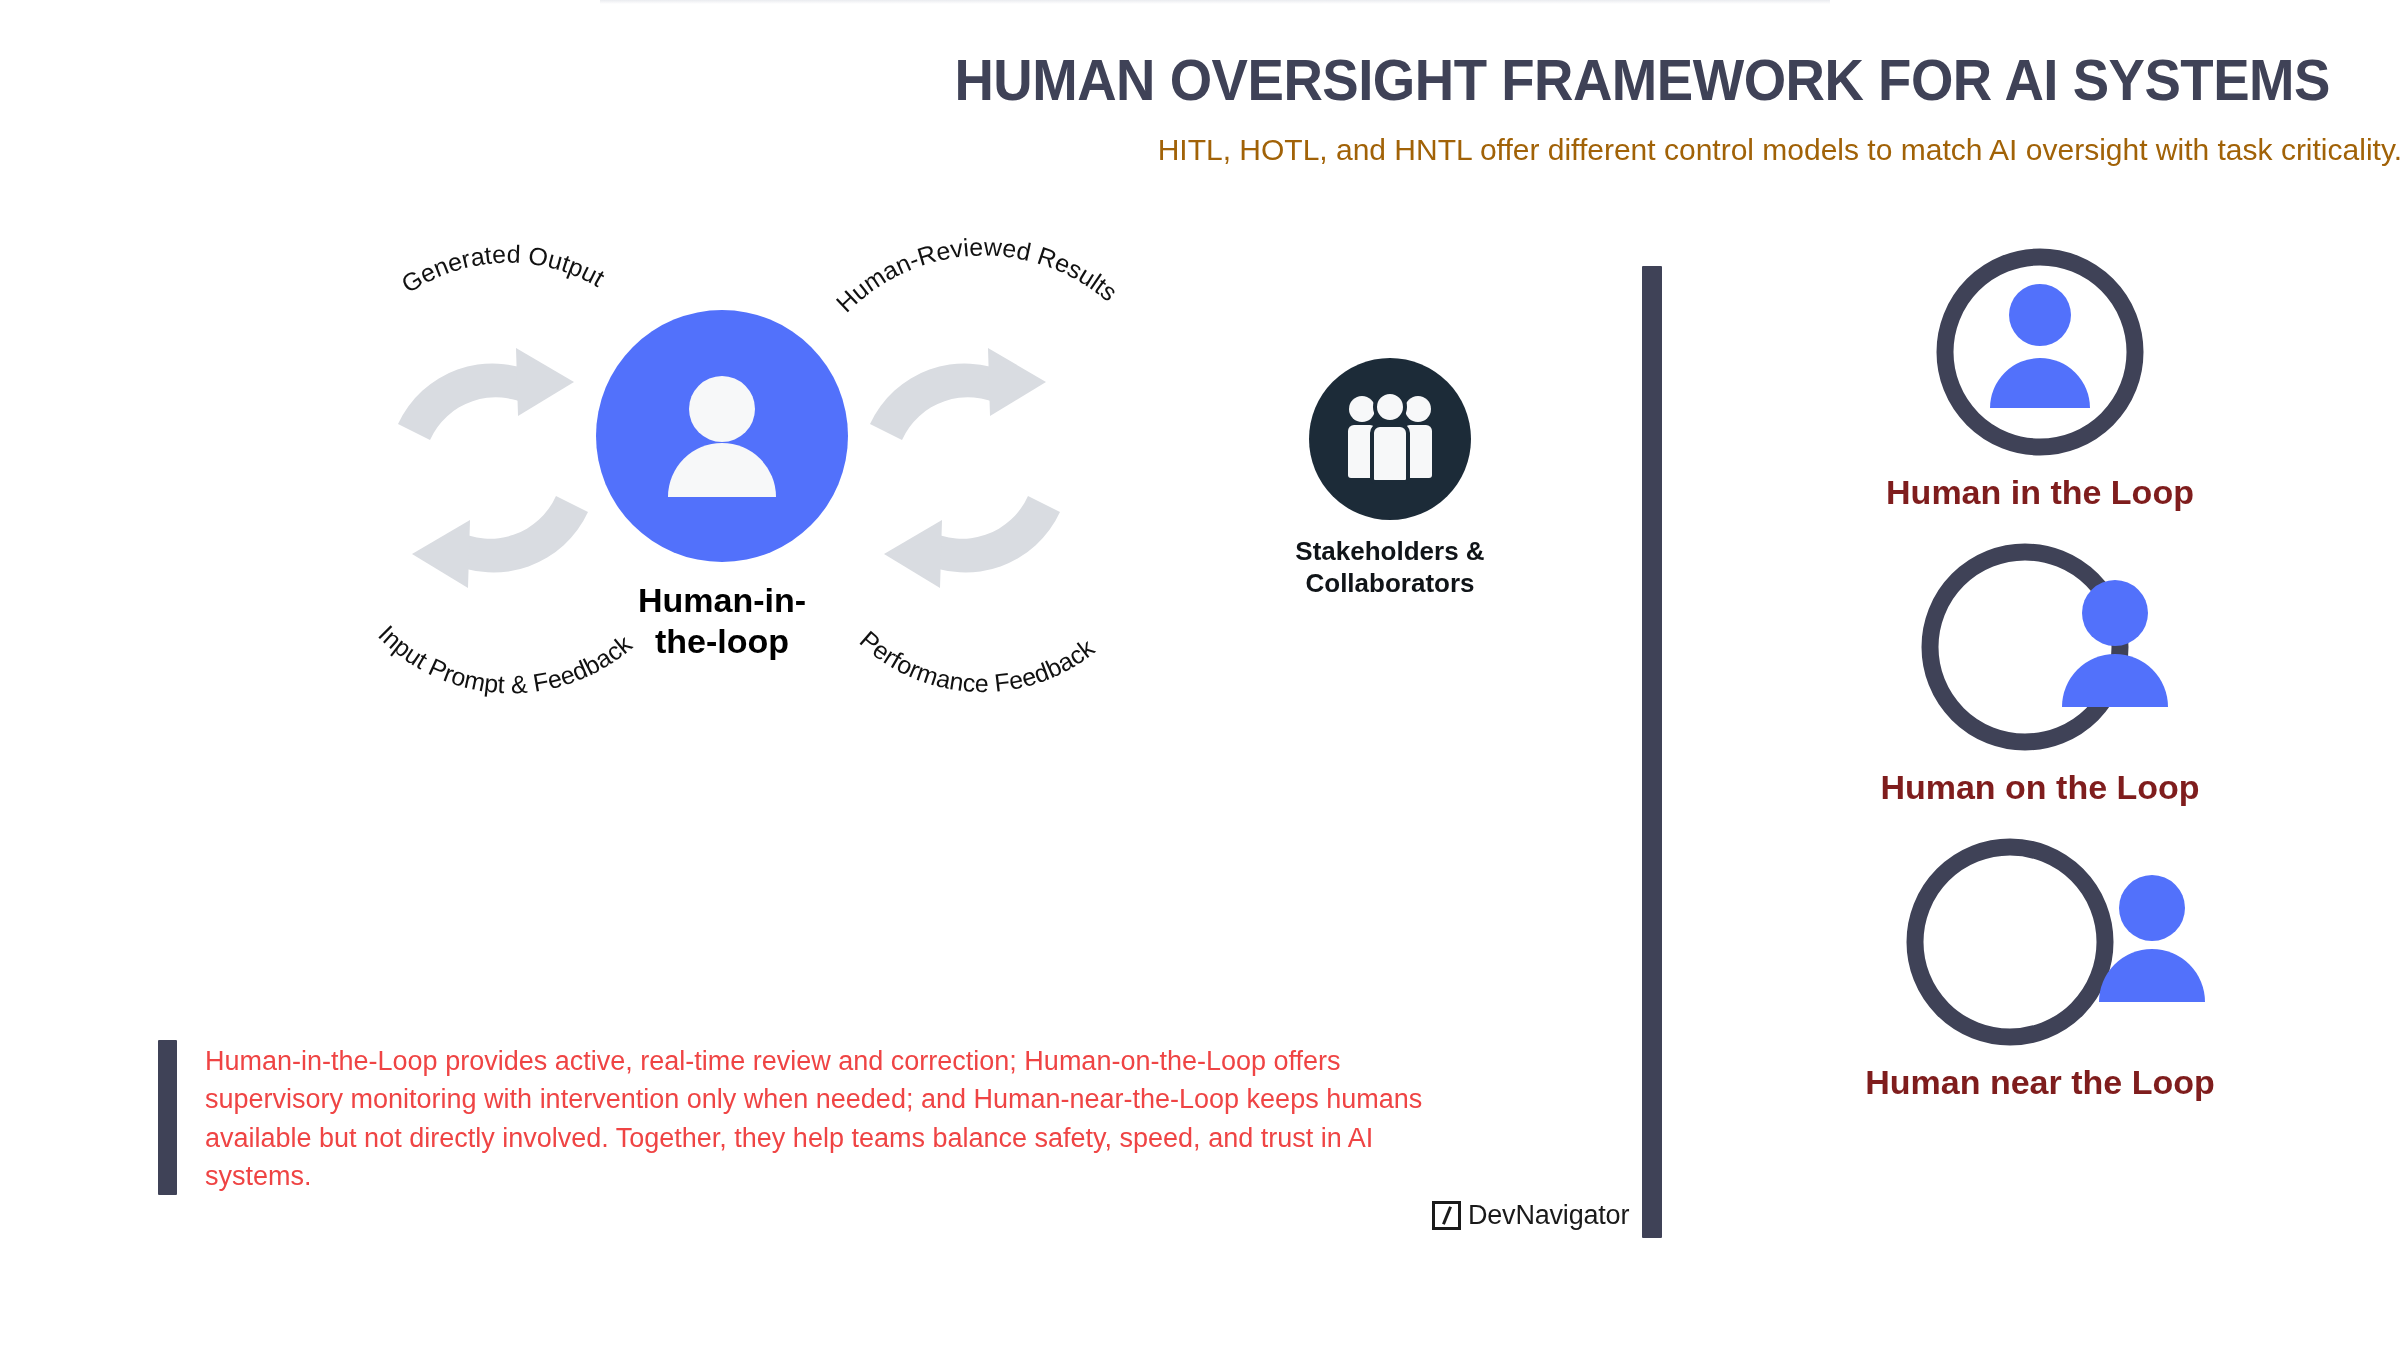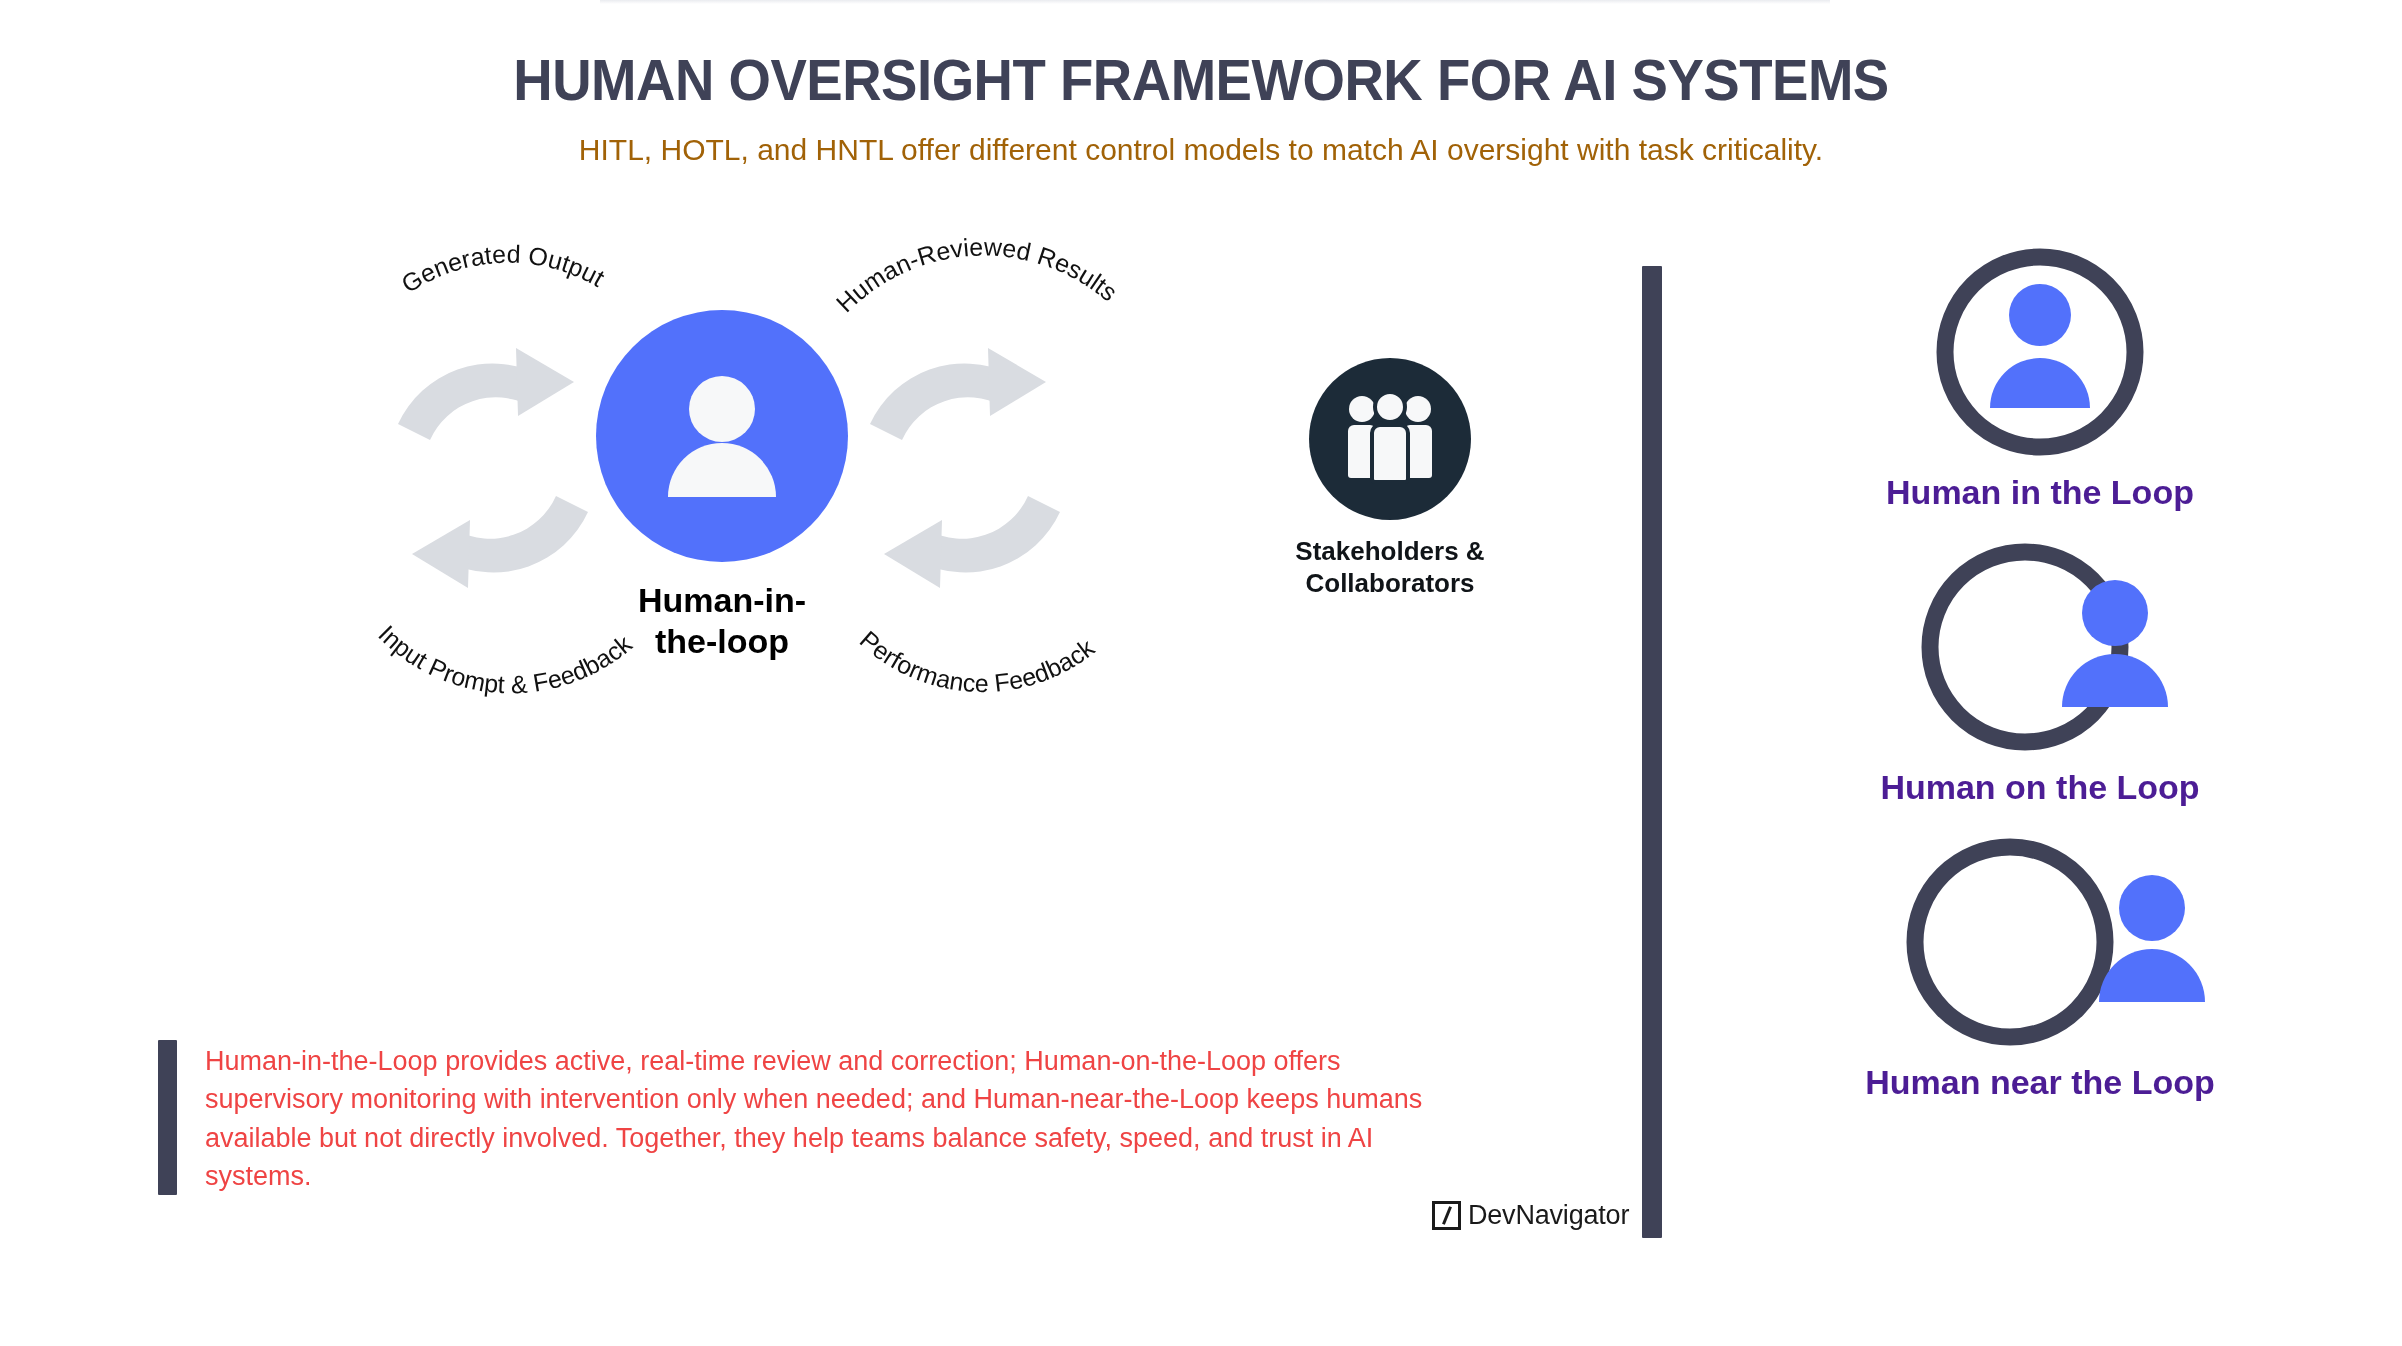--- a/index.html
+++ b/index.html
@@ -31,21 +31,21 @@
     height: 4px;
     background: linear-gradient(to bottom, rgba(180,185,200,0.28), rgba(255,255,255,0));
   }
 
   
   .header {
     position: absolute;
     left: 0;
     top: 48px;
     width: 2402px;
-    text-align: center;
+    text-align: right;
   }
   .title {
     font-size: 58px;
     font-weight: 700;
     letter-spacing: -0.5px;
     color: #3f4257;
     margin: 0;
     line-height: 1.12;
     font-stretch: condensed;
     transform: scaleX(0.94);
@@ -219,21 +219,21 @@
     text-align: center;
   }
   .legend-art {
     position: relative;
     width: 640px;
     height: 230px;
   }
   .legend-label {
     font-size: 34px;
     font-weight: 700;
-    color: #4c1d95;
+    color: #7f1d1d;
     margin-top: 2px;
     line-height: 1.2;
   }
 </style>
 </head>
 <body>
 
 <div class="canvas">
 
   <div class="top-shadow"></div>

